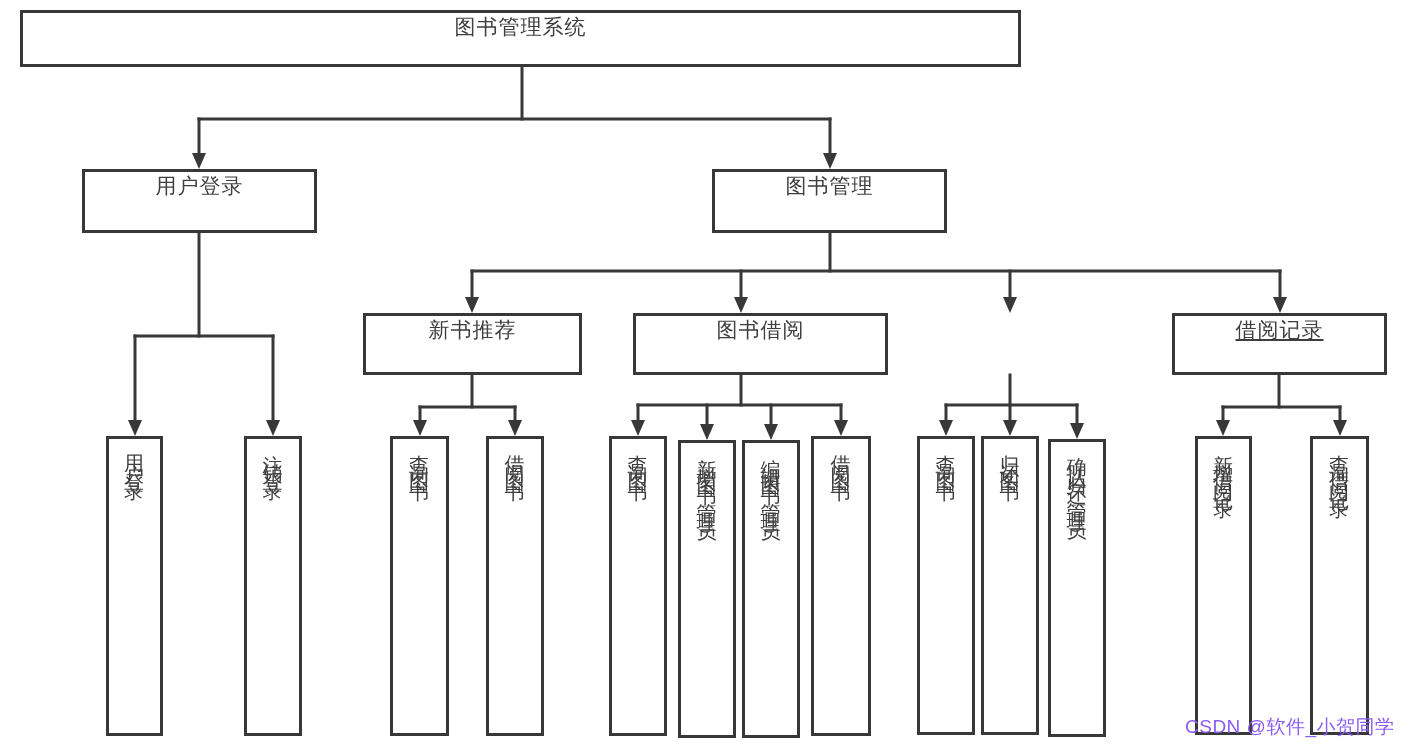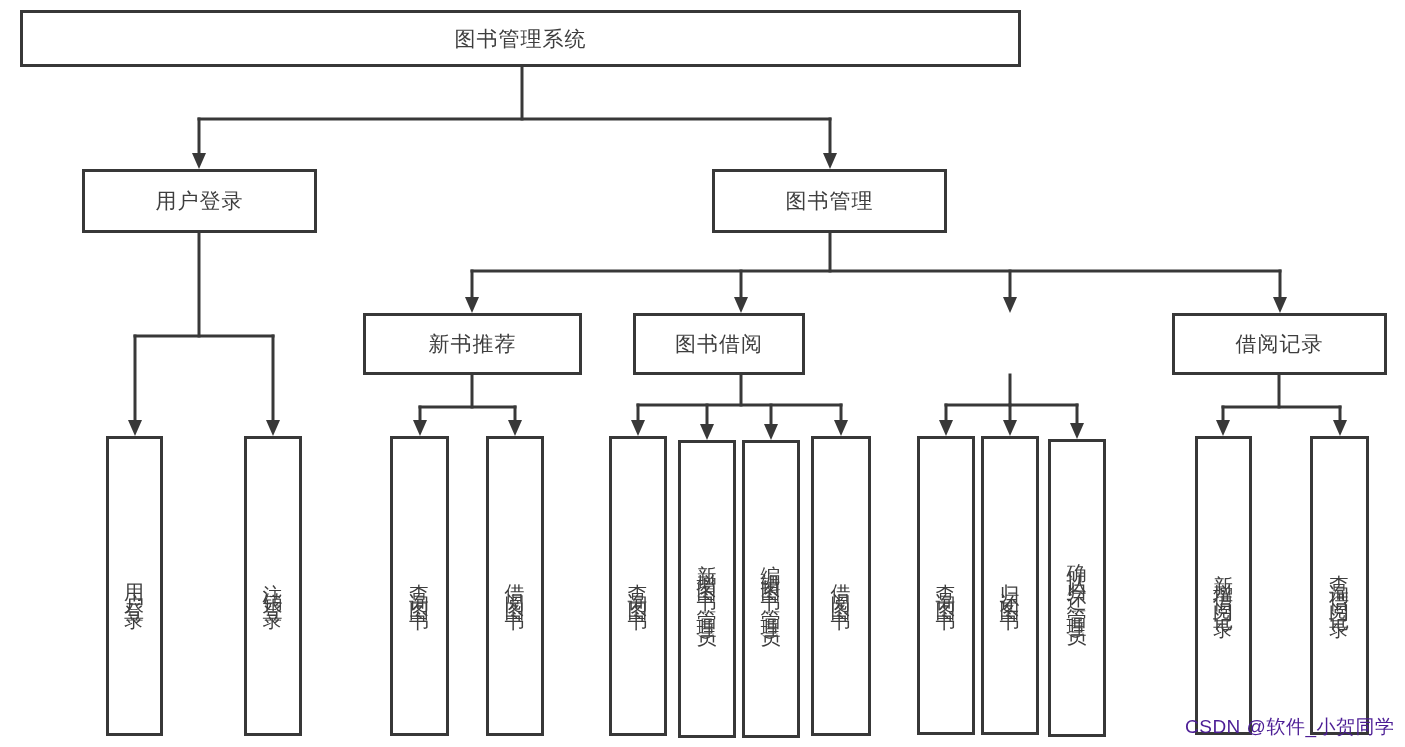--- a/index.html
+++ b/index.html
@@ -20,21 +20,20 @@
     left: 0; top: 0;
     width: 1405px; height: 747px;
     pointer-events: none;
   }
   .node {
     position: absolute;
     box-sizing: border-box;
     border: 3px solid #383838;
     background: #ffffff;
     display: flex;
-    align-items: center;
     justify-content: center;
     color: #3e3e3e;
     z-index: 2;
   }
   .lbl {
     font-size: 21px;
     letter-spacing: 1px;
     white-space: nowrap;
   }
   .vt {
@@ -43,21 +42,21 @@
     font-size: 20px;
     line-height: 1;
     letter-spacing: 9px;
     white-space: nowrap;
   }
   #watermark {
     position: absolute;
     left: 1185px;
     top: 714px;
     font-size: 19px;
-    color: #4c1d95;
+    color: #8b5cf6;
     letter-spacing: 0.5px;
     white-space: nowrap;
     z-index: 5;
   }
 </style>
 </head>
 <body>
 
 <div id="canvas">
 
@@ -144,24 +143,24 @@
   <div class="node" style="left:82px; top:169px; width:235px; height:64px;">
     <span class="lbl">用户登录</span>
   </div>
   <div class="node" style="left:363px; top:313px; width:219px; height:62px;">
     <span class="lbl">新书推荐</span>
   </div>
 
   <div class="node" style="left:712px; top:169px; width:235px; height:64px;">
     <span class="lbl">图书管理</span>
   </div>
-  <div class="node" style="left:633px; top:313px; width:172px; height:62px;">
+  <div class="node" style="left:633px; top:313px; width:255px; height:62px;">
     <span class="lbl">图书借阅</span>
   </div>
-  <div class="node" style="left:1172px; top:313px; width:215px; height:62px;">
+  <div class="node" style="left:1172px; top:313px; width:215px; height:62px;text-decoration:underline;">
     <span class="lbl">借阅记录</span>
   </div>
 
   <div class="node" style="left:106px; top:436px; width:57px; height:300px;">
     <span class="vt">用户登录</span>
   </div>
   <div class="node" style="left:244px; top:436px; width:58px; height:300px;">
     <span class="vt">注销登录</span>
   </div>
 

